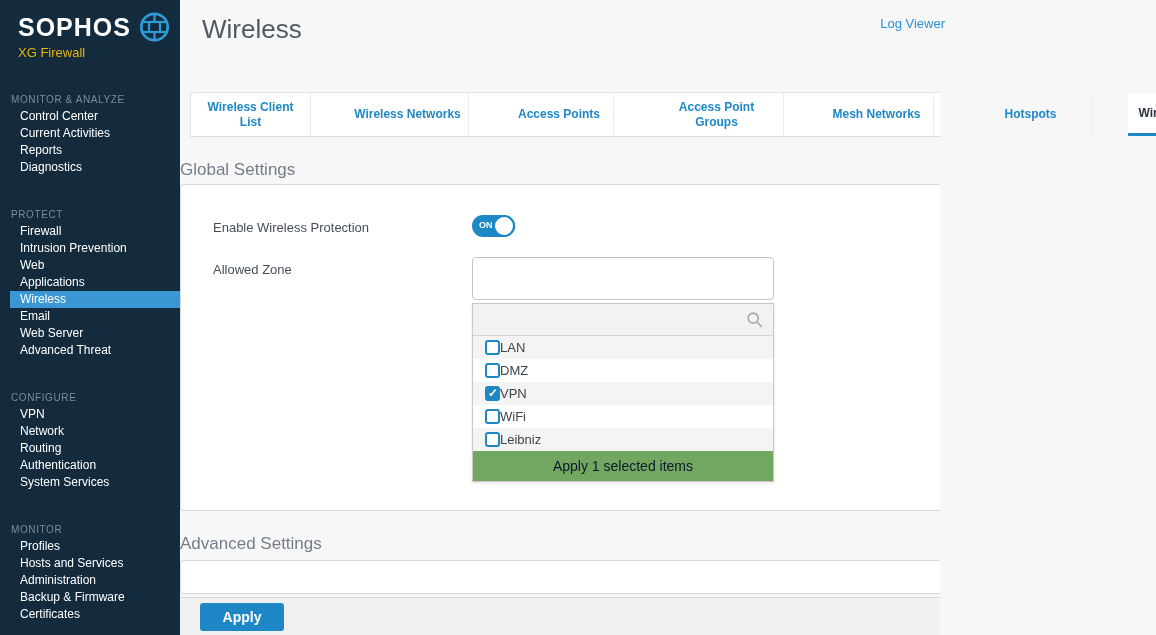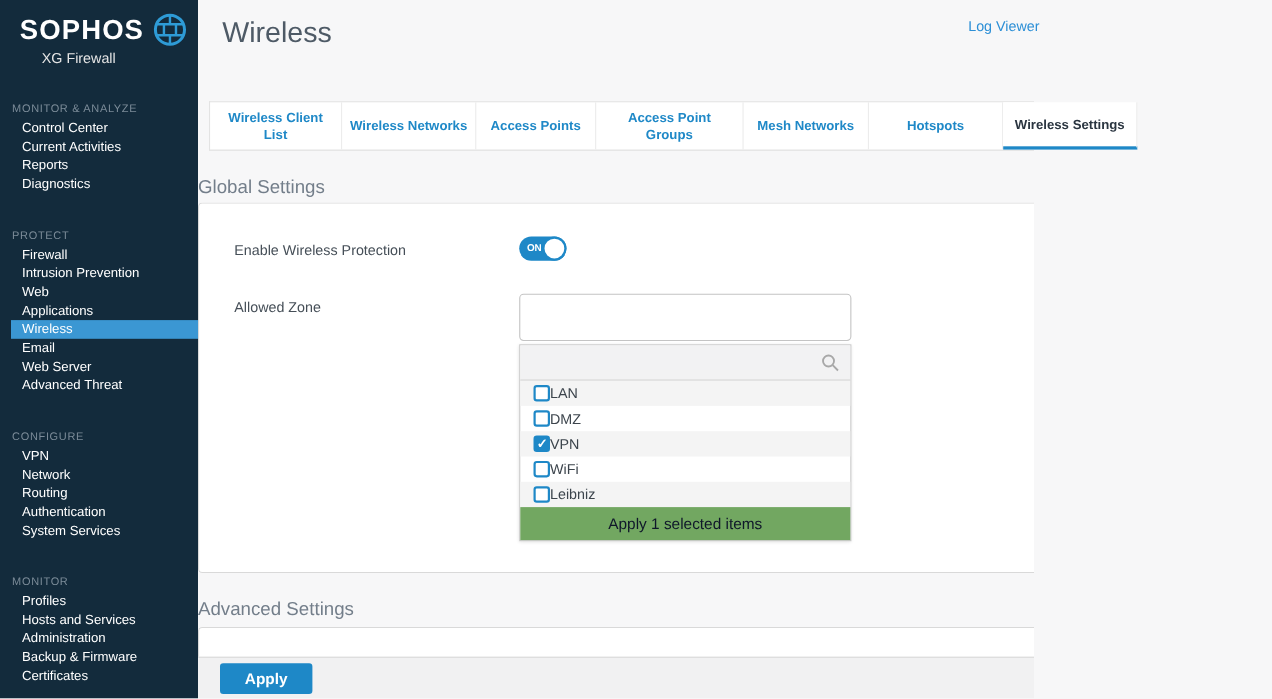--- a/index.html
+++ b/index.html
@@ -5,52 +5,52 @@
   * { margin:0; padding:0; box-sizing:border-box; }
   html,body { width:1156px; height:635px; overflow:hidden; background:#F7F7F8;
               font-family:"Liberation Sans", sans-serif; }
   .app { position:relative; width:940px; height:635px; }
 
   
   .sidebar { position:absolute; left:0; top:0; width:180px; height:635px;
              background:var(--sidebar_bg,#132B3C); color:#fff; }
   .logo-row { display:flex; align-items:center; padding:10px 10px 0 18px; gap:8px; }
   .logo-text { font-size:25px; font-weight:bold; letter-spacing:1px; color:#fff; }
-  .logo-sub { padding-left:18px; font-size:13px; color:#e5e5e5; margin-top:1px;margin-left:20px; }
+  .logo-sub { padding-left:18px; font-size:13px; color:#eab308; margin-top:1px; }
   .nav { margin-top:34px; }
   .nav-section { margin-bottom:16px;margin-top:33px; }
   .nav-label { color:#7C8C99; font-size:10px; letter-spacing:.6px; padding:0 0 3px 11px; }
   .nav-item { margin-left:10px; padding:1px 0 2px 10px; font-size:12px; font-weight:normal;
               color:#FFFFFF; line-height:14px; cursor:pointer; }
   .nav-item.active { background:var(--selected_bg,#3B97D3); }
 
   
   .main { position:absolute; left:180px; top:0; right:0; height:635px; background:#F7F7F8; }
   .page-header { position:relative; height:92px; }
   .page-title { position:absolute; left:22px; top:14px; font-size:26px; font-weight:400; color:#4E5A66; }
   .log-viewer { position:absolute; right:-5px; top:16px; font-size:13px;
                 color:#2C8FD6; text-decoration:none; cursor:pointer; white-space:nowrap; }
 
   
   .tabbar { margin-left:10px; height:45px; background:#fff; display:flex;
             border-top:1px solid #E3E3E3; border-left:1px solid #E3E3E3;
-            border-bottom:1px solid #DCDCDC; }
+            border-bottom:1px solid #DCDCDC;gap:36px; }
   .tab { display:flex; align-items:center; justify-content:center; text-align:center;
          font-size:12px; font-weight:bold; color:var(--accent,#1E88C7);
          border-right:1px solid #ECECEC; line-height:1.25; padding:0 6px; cursor:pointer; }
   .tab.active { color:#2A3540; border-bottom:3px solid var(--accent,#1E88C7); background:#fff; }
 
   .content { height:498px; overflow:hidden; }
   .section-heading { font-size:17px; font-weight:400; color:#737E8A; margin-top:23px; margin-bottom:4px; }
   .panel { background:#fff; border:1px solid #D9D9D9; border-right:none;
            border-radius:4px 0 0 4px; }
   .global-panel { padding:30px 0 28px 32px; }
   .adv-panel { height:34px; margin-top:6px; }
 
-  .form-row { display:flex; margin-bottom:30px; }
+  .form-row { display:flex; margin-bottom:20px; }
   .form-row:last-child { margin-bottom:0; }
   .form-label { width:259px; font-size:13px; color:#454E57; padding-top:5px; }
 
   
   .toggle { position:relative; width:43px; height:22px; border-radius:11px;
             background:var(--accent,#1E88C7); cursor:pointer; }
   .toggle-on { position:absolute; left:7px; top:5px; font-size:9px; font-weight:bold; color:#fff; }
   .toggle-knob { position:absolute; right:0px; top:0px; width:22px; height:22px; border-radius:50%;
                  background:#fff; border:2px solid var(--accent,#1E88C7); }
 

